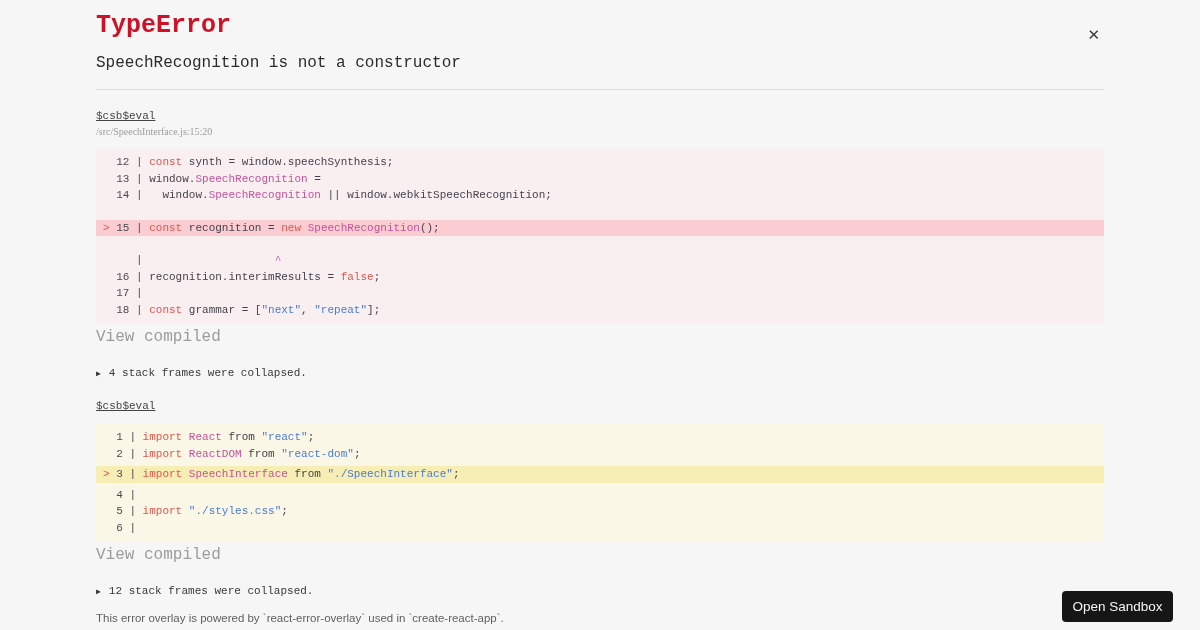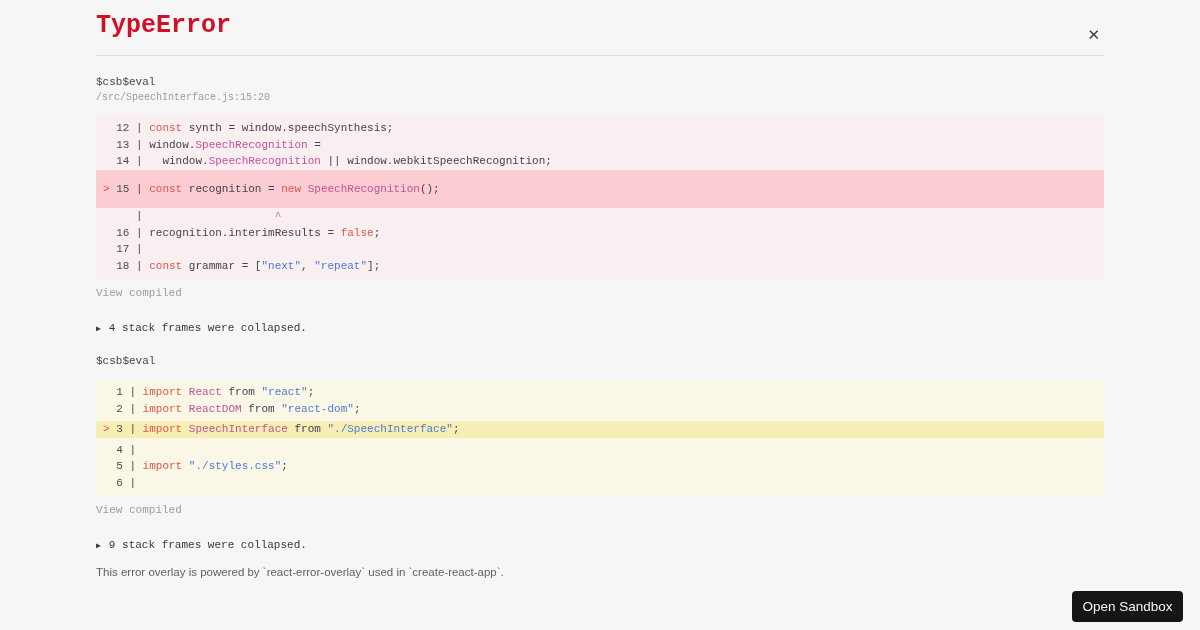--- a/index.html
+++ b/index.html
@@ -48,53 +48,54 @@
     color: #3a3a3a;
     cursor: pointer;
     font-family: "Liberation Sans", sans-serif;
   }
   .frame-fn {
     margin-top: 20px;
     font-family: "Liberation Mono", monospace;
     font-size: 11px;
     line-height: 12px;
     color: #454545;
+    text-decoration: underline;
   }
   .frame-loc {
     margin-top: 4px;
-    font-family: Liberation Mono, monospace;
+    font-family: Liberation Serif, serif;
     font-size: 10px;
     line-height: 11px;
     color: #9c9c9c;
   }
   pre.code-frame {
     margin: 12px 0 0 0;
     padding: 5px 7px;
     font-family: "Liberation Mono", monospace;
     font-size: 11px;
     line-height: 16.5px;
     white-space: pre;
     overflow: hidden;
   }
   .frame-red pre.code-frame { background: #faeff0; }
   .frame-yellow pre.code-frame { background: #faf7e6; }
   .code-line { white-space: pre; }
-  .frame-red .code-line.hl { background: #fbccd2; margin: 0 -7px; padding: 11px 7px; }
+  .frame-red .code-line.hl { background: #fbccd2; margin: 16px -7px; padding: 0 7px; }
   .frame-yellow .code-line.hl { background: #f6eeb4; margin: 4px -7px; padding: 0 7px; }
   .tok-g { color: #4b4b53; }
   .tok-p { color: #43434d; }
   .tok-k { color: #df574e; }
   .tok-c { color: #c45299; }
   .tok-s { color: #4a7bd8; }
   .tok-m { color: #df574e; }
   .tok-caret { color: #bb6bb4; }
   .view-compiled {
     margin-top: 8px;
     font-family: "Liberation Mono", monospace;
-    font-size: 11px;
+    font-size: 16px;
     line-height: 12px;
     color: #9c9c9c;
     cursor: pointer;
     display: inline-block;
   }
   .collapsed-row {
     margin-top: 22px;
     font-family: "Liberation Mono", monospace;
     font-size: 11px;
     line-height: 13px;
@@ -109,41 +110,42 @@
     color: #383838;
   }
   .footer {
     margin-top: 12px;
     font-size: 11.5px;
     line-height: 16.5px;
     color: #5f5f5f;
   }
   .open-sandbox {
     position: absolute;
-    right: 17px;
+    right: 27px;
     bottom: 21px;
     width: 111px;
     height: 31px;
     background: #161616;
     color: #f4f4f4;
     border: none;
     border-radius: 4px;
     font-size: 13.5px;
     font-family: "Liberation Sans", sans-serif;
     cursor: pointer;
   }
 </style>
 </head>
 <body>
 
 <div class="overlay">
 
   <span class="close-btn">✕</span>
 
   <h1 class="error-title">TypeError</h1>
+  <div class="error-subtitle">SpeechRecognition is not a constructor</div>
   <hr class="divider">
 
   <div class="frame frame-red">
     <div class="frame-fn">$csb$eval</div>
     <div class="frame-loc">/src/SpeechInterface.js:15:20</div>
     <pre class="code-frame"><div class="code-line"><span class="tok-g">  12 | </span><span class="tok-k">const</span><span class="tok-p"> synth = window.speechSynthesis;</span></div><div class="code-line"><span class="tok-g">  13 | </span><span class="tok-p">window.</span><span class="tok-c">SpeechRecognition</span><span class="tok-p"> =</span></div><div class="code-line"><span class="tok-g">  14 | </span><span class="tok-p">  window.</span><span class="tok-c">SpeechRecognition</span><span class="tok-p"> || window.webkitSpeechRecognition;</span></div><div class="code-line hl"><span class="tok-m">&gt; </span><span class="tok-g">15 | </span><span class="tok-k">const</span><span class="tok-p"> recognition = </span><span class="tok-k">new</span><span class="tok-p"> </span><span class="tok-c">SpeechRecognition</span><span class="tok-p">();</span></div><div class="code-line"><span class="tok-g">     | </span><span class="tok-p">                   </span><span class="tok-caret">^</span></div><div class="code-line"><span class="tok-g">  16 | </span><span class="tok-p">recognition.interimResults = </span><span class="tok-k">false</span><span class="tok-p">;</span></div><div class="code-line"><span class="tok-g">  17 | </span></div><div class="code-line"><span class="tok-g">  18 | </span><span class="tok-k">const</span><span class="tok-p"> grammar = [</span><span class="tok-s">"next"</span><span class="tok-p">, </span><span class="tok-s">"repeat"</span><span class="tok-p">];</span></div></pre>
     <div class="view-compiled">View compiled</div>
   </div>
 
   <div class="collapsed-row">
@@ -152,21 +154,21 @@
   </div>
 
   <div class="frame frame-yellow">
     <div class="frame-fn">$csb$eval</div>
     <pre class="code-frame"><div class="code-line"><span class="tok-g">  1 | </span><span class="tok-k">import</span><span class="tok-p"> </span><span class="tok-c">React</span><span class="tok-p"> from </span><span class="tok-s">"react"</span><span class="tok-p">;</span></div><div class="code-line"><span class="tok-g">  2 | </span><span class="tok-k">import</span><span class="tok-p"> </span><span class="tok-c">ReactDOM</span><span class="tok-p"> from </span><span class="tok-s">"react-dom"</span><span class="tok-p">;</span></div><div class="code-line hl"><span class="tok-m">&gt; </span><span class="tok-g">3 | </span><span class="tok-k">import</span><span class="tok-p"> </span><span class="tok-c">SpeechInterface</span><span class="tok-p"> from </span><span class="tok-s">"./SpeechInterface"</span><span class="tok-p">;</span></div><div class="code-line"><span class="tok-g">  4 | </span></div><div class="code-line"><span class="tok-g">  5 | </span><span class="tok-k">import</span><span class="tok-p"> </span><span class="tok-s">"./styles.css"</span><span class="tok-p">;</span></div><div class="code-line"><span class="tok-g">  6 | </span></div></pre>
     <div class="view-compiled">View compiled</div>
   </div>
 
   <div class="collapsed-row">
     <span class="tri">▶</span>
-    <span>9 stack frames were collapsed.</span>
+    <span>12 stack frames were collapsed.</span>
   </div>
 
   <div class="footer">
     <div>This error overlay is powered by `react-error-overlay` used in `create-react-app`.</div>
   </div>
 
   <button class="open-sandbox">Open Sandbox</button>
 
 </div>
 

